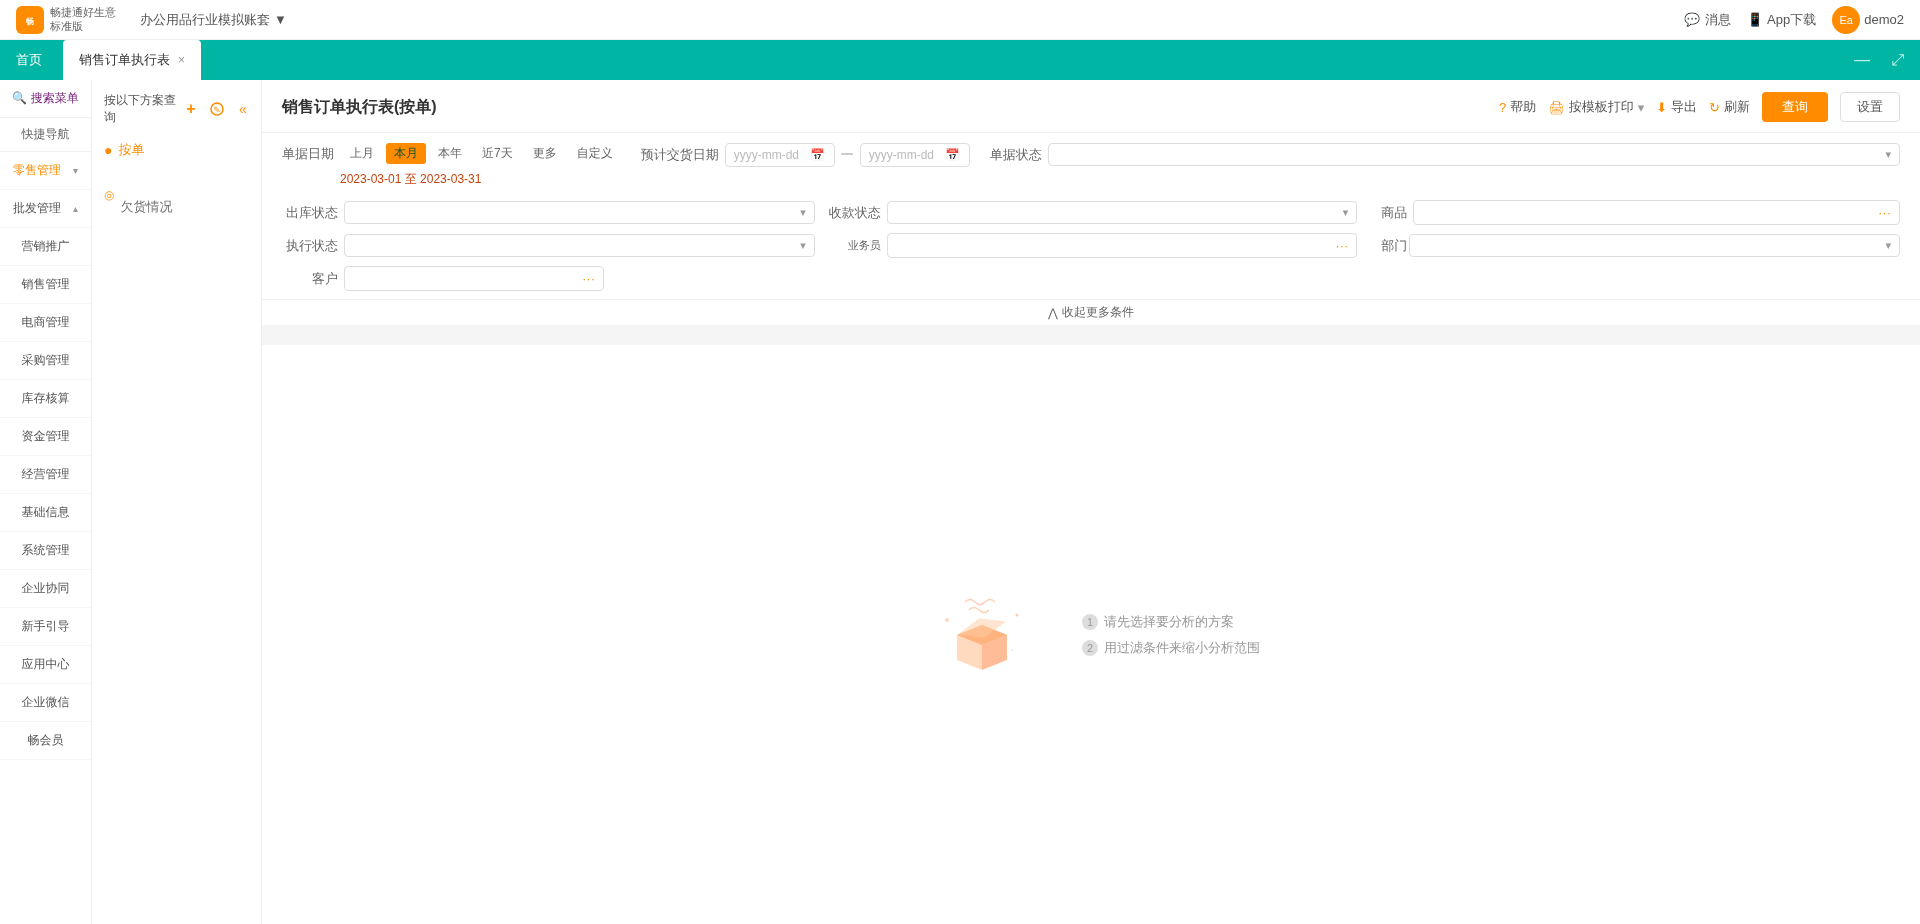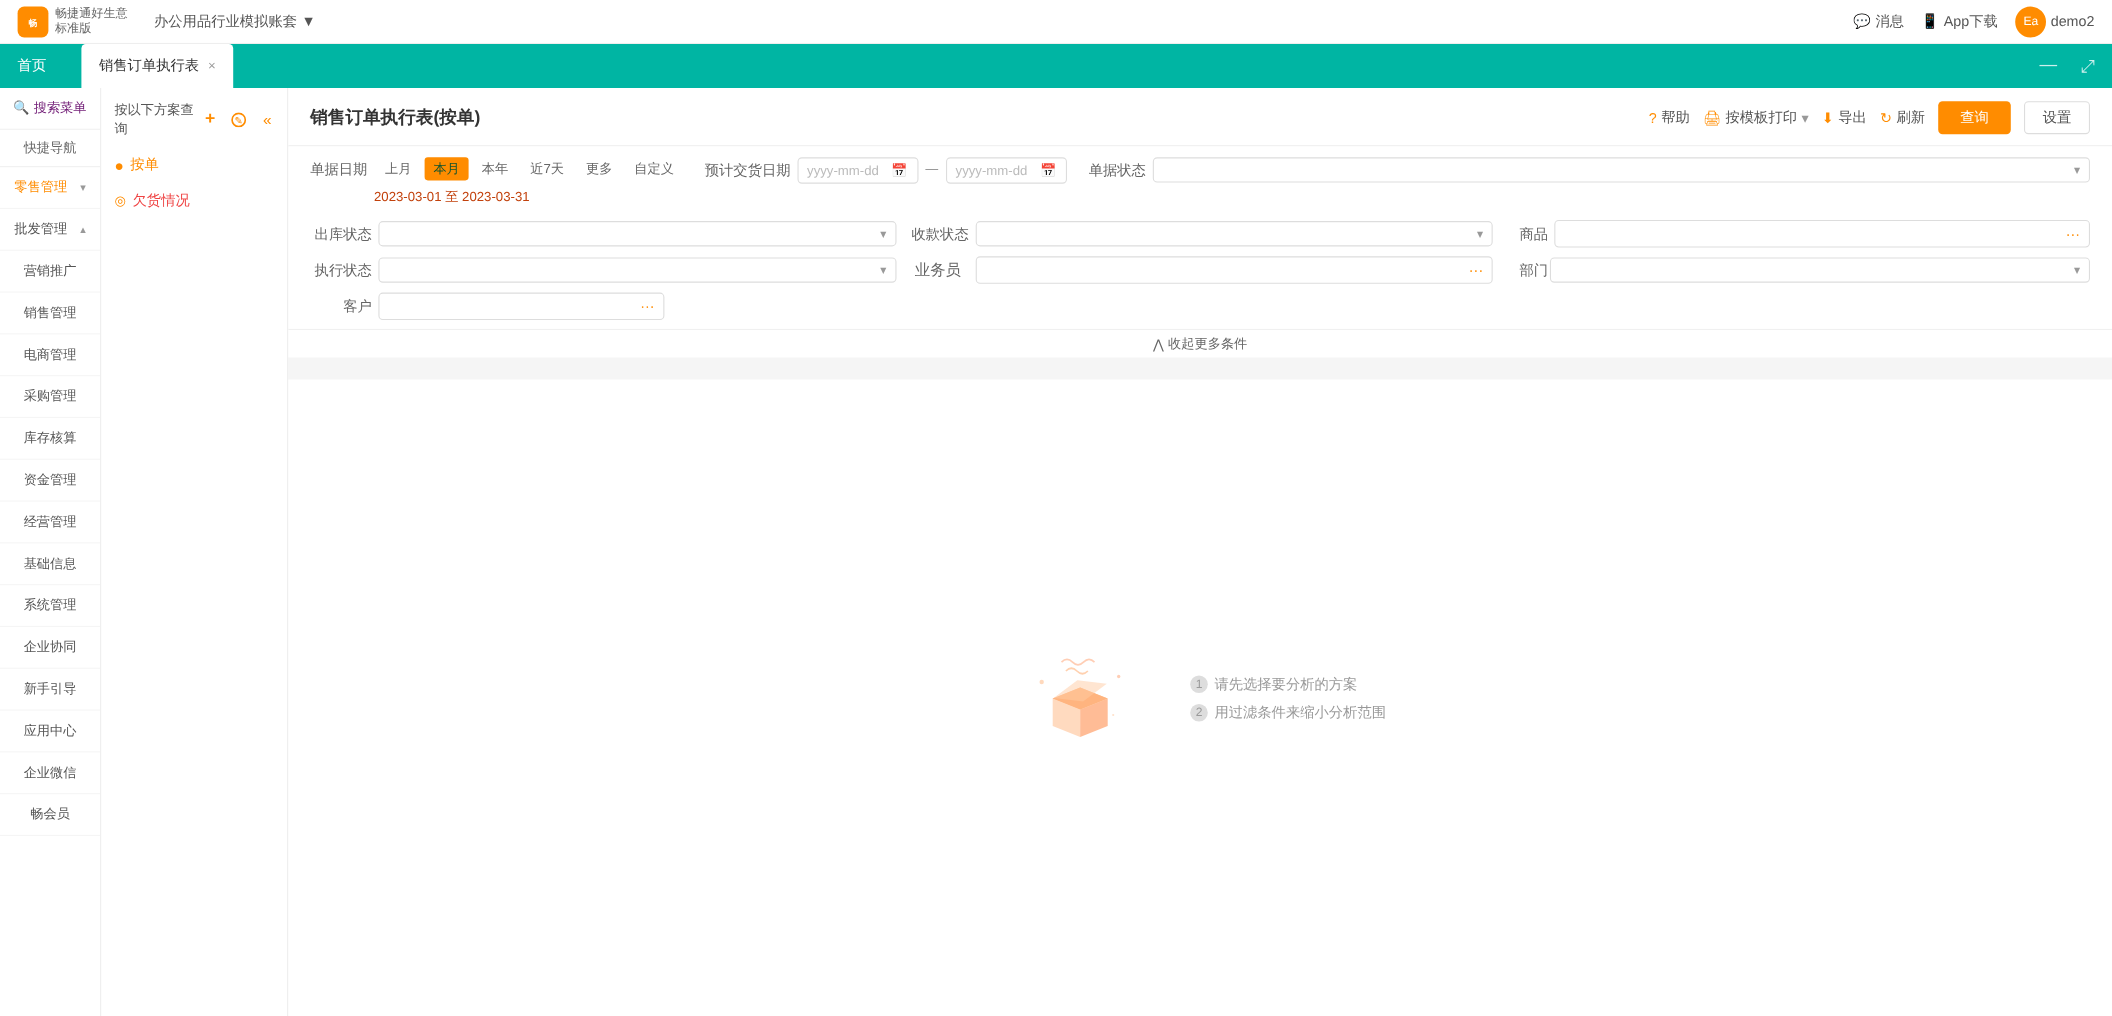--- a/index.html
+++ b/index.html
@@ -96,21 +96,21 @@
       position: relative;
     }
     .tab-item.home {
       background: transparent;
       color: white;
     }
     .tab-item.active {
       background: white;
       color: #333;
       border-radius: 4px 4px 0 0;
-      margin-left: 16px;
+      margin-left: 5px;
     }
     .tab-close {
       margin-left: 8px;
       color: #999;
       font-size: 12px;
       cursor: pointer;
     }
     .tab-bar-actions {
       margin-left: auto;
       display: flex;
@@ -555,21 +555,21 @@
             </div>
             <div class="icon-btn" style="color:#ff8c00;font-size:14px;">«</div>
           </div>
         </div>
         <div class="left-panel-item active">
           <span class="item-icon">●</span>
           <span style="color:#ff8c00;font-size:13px;">按单</span>
         </div>
         <div class="left-panel-item">
           <span style="color:#ff8c00;font-size:12px;">◎</span>
-          <span style="font-size:13px;color:#ef4444;">欠货情况</span>
+          <span style="font-size:13px;color:#737373;margin-top:25px;">欠货情况</span>
         </div>
       </div>
 
       <div class="main-content">
 
         <div class="page-header">
           <div class="page-header-top">
             <div class="page-title">销售订单执行表(按单)</div>
             <div class="page-header-actions">
               <div class="header-action-item">
@@ -662,21 +662,21 @@
 
           <div style="display:grid; grid-template-columns:1fr 1fr 1fr; gap:10px; padding: 4px 20px;">
             <div style="display:flex; align-items:center; gap:6px;">
               <span style="color:#666;font-size:13px;white-space:nowrap;min-width:56px;text-align:right;">执行状态</span>
               <div class="select-field" style="flex:1;">
                 <span></span>
                 <span class="arrow">▾</span>
               </div>
             </div>
             <div style="display:flex; align-items:center; gap:6px;">
-              <span style="color:#666;font-size:14px;white-space:nowrap;min-width:56px;text-align:center;">业务员</span>
+              <span style="color:#666;font-size:11px;white-space:nowrap;min-width:56px;text-align:right;">业务员</span>
               <div class="dots-field" style="flex:1;">
                 <span style="color:#ff8c00;">···</span>
               </div>
             </div>
             <div style="display:flex; align-items:center; gap:2px;">
               <span style="color:#666;font-size:13px;white-space:nowrap;min-width:40px;text-align:right;">部门</span>
               <div class="select-field" style="flex:1;">
                 <span></span>
                 <span class="arrow">▾</span>
               </div>

